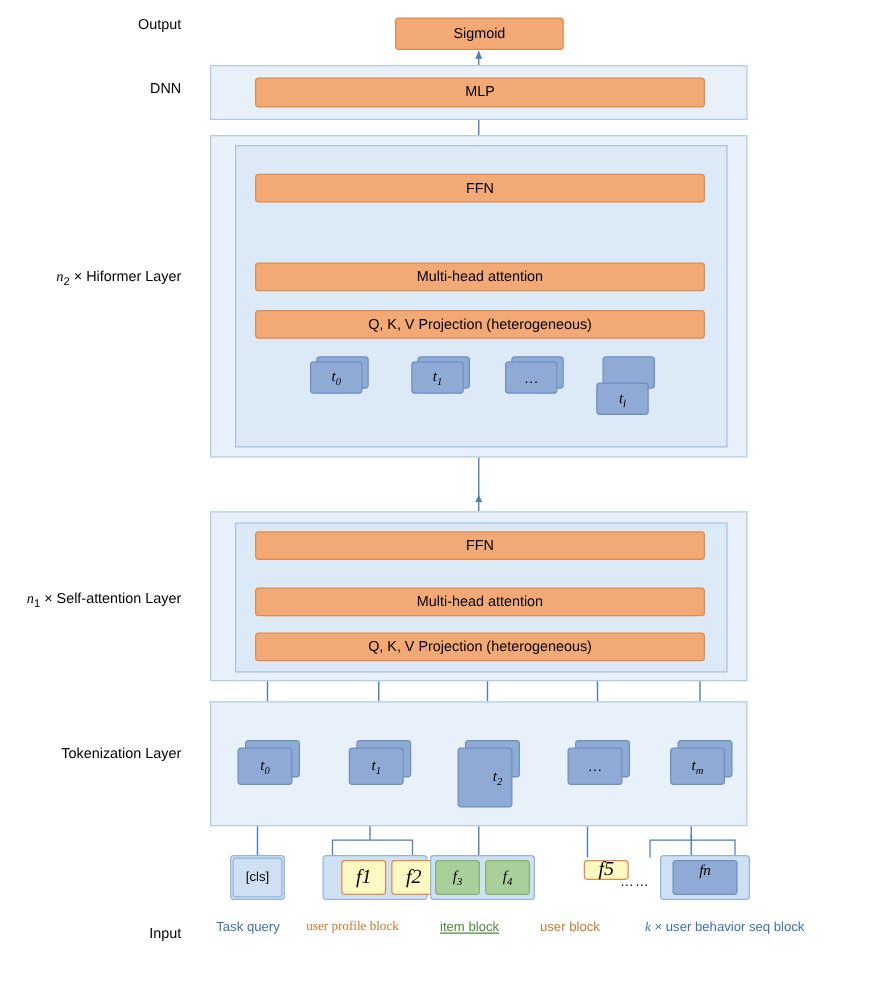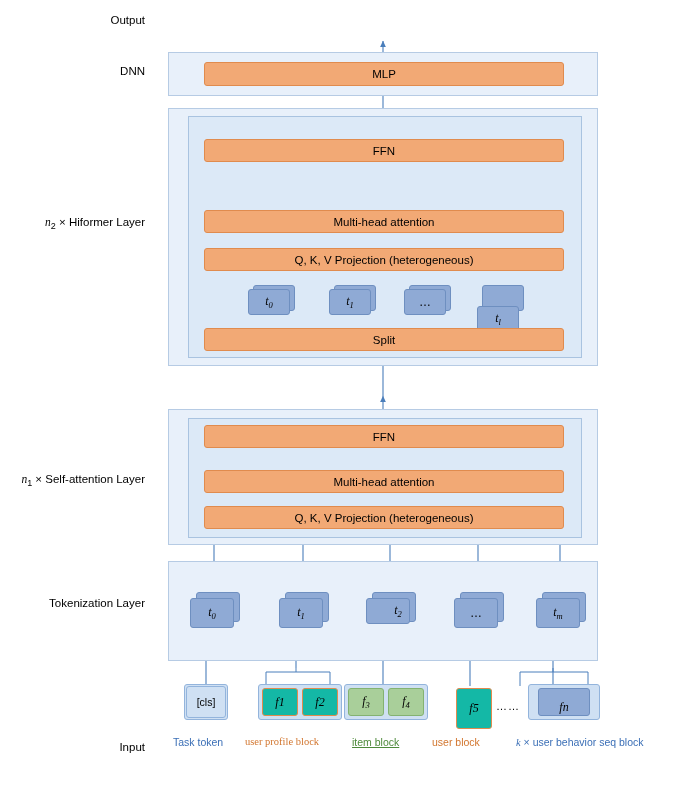--- a/index.html
+++ b/index.html
@@ -89,36 +89,37 @@
     border-radius: 3px;
     display: flex;
     align-items: center;
     justify-content: center;
     font-size: 12px;
     font-family: "Liberation Serif", serif;
     font-style: italic;
   }
   .gbox .sub, .obox .sub { font-size: 8.5px; vertical-align: sub; }
   .fbox {
-    background: #14b8a6;
+    background: #fef9c3;
     border: 1px solid #e08b4e;
     border-radius: 3px;
     display: flex;
     align-items: center;
     justify-content: center;
-    font-size: 12px;
+    font-size: 16px;
     font-family: "Liberation Serif", serif;
     font-style: italic;
+    margin-left: 11px;
   }
   .bfeat {
     background: #8faad5;
     border: 1px solid #6e8fc0;
     border-radius: 3px;
     display: flex;
-    align-items: flex-end;
+    align-items: flex-start;
     justify-content: center;
     font-size: 12px;
     font-family: "Liberation Serif", serif;
     font-style: italic;
   }
   .grpbox {
     background: #cfe0f3;
     border: 1px solid #93b4dc;
     border-radius: 3px;
   }
@@ -209,20 +210,21 @@
     </g>
   </svg>
 
   <div class="abs rowlabel" style="left:10px; top:14px; width:135px;">Output</div>
   <div class="abs rowlabel" style="left:10px; top:65px; width:135px;">DNN</div>
   <div class="abs rowlabel" style="left:10px; top:216px; width:135px;"><i>n</i><span class="sub">2</span> × Hiformer Layer</div>
   <div class="abs rowlabel" style="left:5px; top:473px; width:140px;"><i>n</i><span class="sub">1</span> × Self-attention Layer</div>
   <div class="abs rowlabel" style="left:10px; top:597px; width:135px;">Tokenization Layer</div>
   <div class="abs rowlabel" style="left:10px; top:741px; width:135px;">Input</div>
 
+  <div class="abs obox" style="left:316px; top:14px; width:135px; height:26px;">Sigmoid</div>
 
   <div class="abs panel" style="left:168px; top:52px; width:430px; height:44px;"></div>
   <div class="abs obox" style="left:204px; top:62px; width:360px; height:24px;">MLP</div>
 
   <div class="abs panel" style="left:168px; top:108px; width:430px; height:258px;"></div>
   <div class="abs panel inner" style="left:188px; top:116px; width:394px; height:242px;"></div>
 
   <div class="abs obox" style="left:204px; top:139px; width:360px; height:23px;">FFN</div>
   <div class="abs obox" style="left:204px; top:210px; width:360px; height:23px;">Multi-head attention</div>
   <div class="abs obox" style="left:204px; top:248px; width:360px; height:23px;">Q, K, V Projection (heterogeneous)</div>
@@ -238,21 +240,20 @@
     </div>
 
   <div class="abs stack" style="left:409px; top:285px; width:42px; height:26px;"></div>
   <div class="abs bbox" style="left:404px; top:289px; width:42px; height:26px; font-style:normal; font-family:'Liberation Sans',sans-serif;">…</div>
 
   <div class="abs stack" style="left:482px; top:285px; width:42px; height:26px;"></div>
   <div class="abs bbox" style="left:477px; top:306px; width:42px; height:26px;">
       <span><i>t</i><span class="sub">l</span></span>
     </div>
 
-  <div class="abs obox" style="left:204px; top:328px; width:360px; height:23px;">Split</div>
 
 
   <div class="abs panel" style="left:168px; top:409px; width:430px; height:136px;"></div>
   <div class="abs panel inner" style="left:188px; top:418px; width:394px; height:120px;"></div>
 
   <div class="abs obox" style="left:204px; top:425px; width:360px; height:23px;">FFN</div>
   <div class="abs obox" style="left:204px; top:470px; width:360px; height:23px;">Multi-head attention</div>
   <div class="abs obox" style="left:204px; top:506px; width:360px; height:23px;">Q, K, V Projection (heterogeneous)</div>
 
   <div class="abs panel" style="left:168px; top:561px; width:430px; height:100px;"></div>
@@ -261,21 +262,21 @@
   <div class="abs bbox" style="left:190px; top:598px; width:44px; height:30px;">
       <span><i>t</i><span class="sub">0</span></span>
     </div>
 
   <div class="abs stack" style="left:285px; top:592px; width:44px; height:30px;"></div>
   <div class="abs bbox" style="left:279px; top:598px; width:44px; height:30px;">
       <span><i>t</i><span class="sub">1</span></span>
     </div>
 
   <div class="abs stack" style="left:372px; top:592px; width:44px; height:30px;"></div>
-  <div class="abs bbox" style="left:366px; top:598px; width:44px; height:26px;padding-left:20px;">
+  <div class="abs bbox" style="left:366px; top:598px; width:44px; height:48px;padding-left:20px;">
       <span><i>t</i><span class="sub">2</span></span>
     </div>
 
   <div class="abs stack" style="left:460px; top:592px; width:44px; height:30px;"></div>
   <div class="abs bbox" style="left:454px; top:598px; width:44px; height:30px; font-style:normal; font-family:'Liberation Sans',sans-serif;">…</div>
 
   <div class="abs stack" style="left:542px; top:592px; width:44px; height:30px;"></div>
   <div class="abs bbox" style="left:536px; top:598px; width:44px; height:30px;">
       <span><i>t</i><span class="sub">m</span></span>
     </div>
@@ -292,29 +293,29 @@
     </div>
 
   <div class="abs grpbox" style="left:344px; top:684px; width:84px; height:36px;"></div>
   <div class="abs gbox" style="left:348px; top:688px; width:36px; height:28px;">
       <span><i>f</i><span class="sub">3</span></span>
     </div>
   <div class="abs gbox" style="left:388px; top:688px; width:36px; height:28px;">
       <span><i>f</i><span class="sub">4</span></span>
     </div>
 
-  <div class="abs fbox" style="left:456px; top:688px; width:36px; height:41px;">
+  <div class="abs fbox" style="left:456px; top:688px; width:36px; height:16px;">
       <span><i>f</i><span class="sub">5</span></span>
     </div>
   <div class="abs dots" style="left:496px; top:700px; width:40px; color:#000;">……</div>
 
   <div class="abs grpbox" style="left:528px; top:684px; width:72px; height:36px;"></div>
   <div class="abs bfeat" style="left:538px; top:688px; width:52px; height:28px;">
       <span><i>f</i><span class="sub">n</span></span>
     </div>
 
-  <div class="abs legend" style="left:173px; top:736px; color:#3b6fb6;">Task token</div>
+  <div class="abs legend" style="left:173px; top:736px; color:#3b6fb6;">Task query</div>
   <div class="abs legend" style="left:245px; top:736px; color:#d2762f;font-family:Liberation Serif, serif;">user profile block</div>
   <div class="abs legend" style="left:352px; top:736px; color:#4e8a3b;text-decoration:underline;">item block</div>
   <div class="abs legend" style="left:432px; top:736px; color:#d2762f;">user block</div>
   <div class="abs legend" style="left:516px; top:736px; color:#3b6fb6;"><i>k</i> × user behavior seq block</div>
 
 </div>
 
 </body></html>

